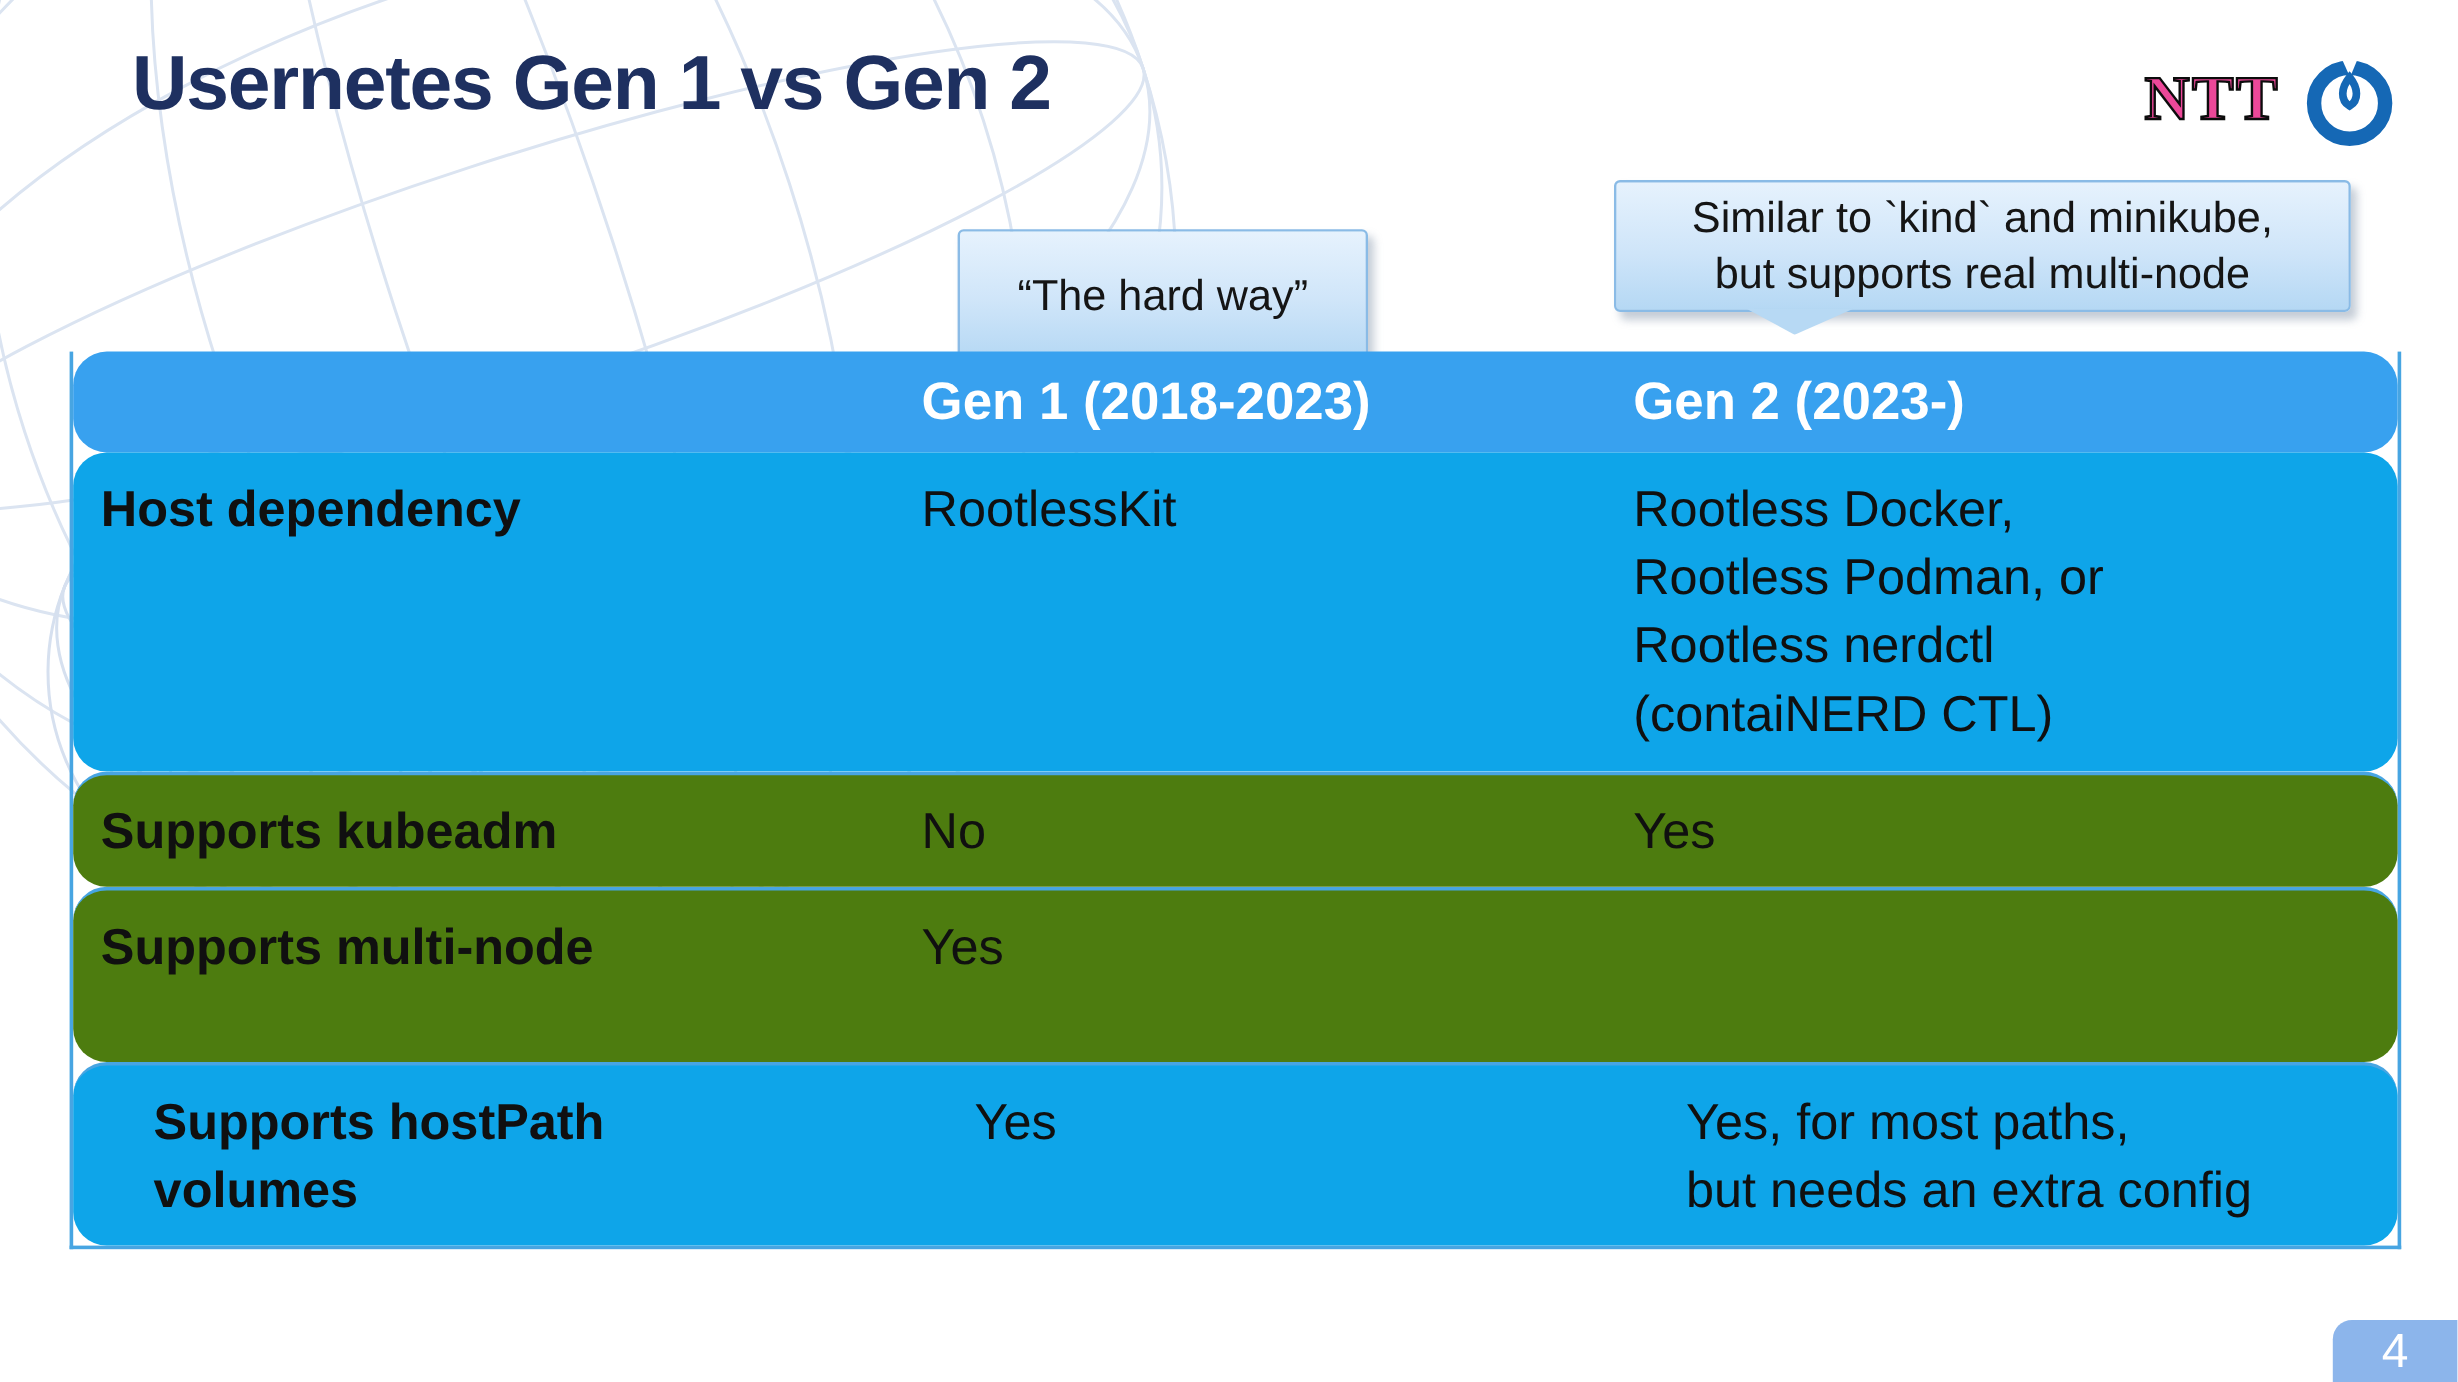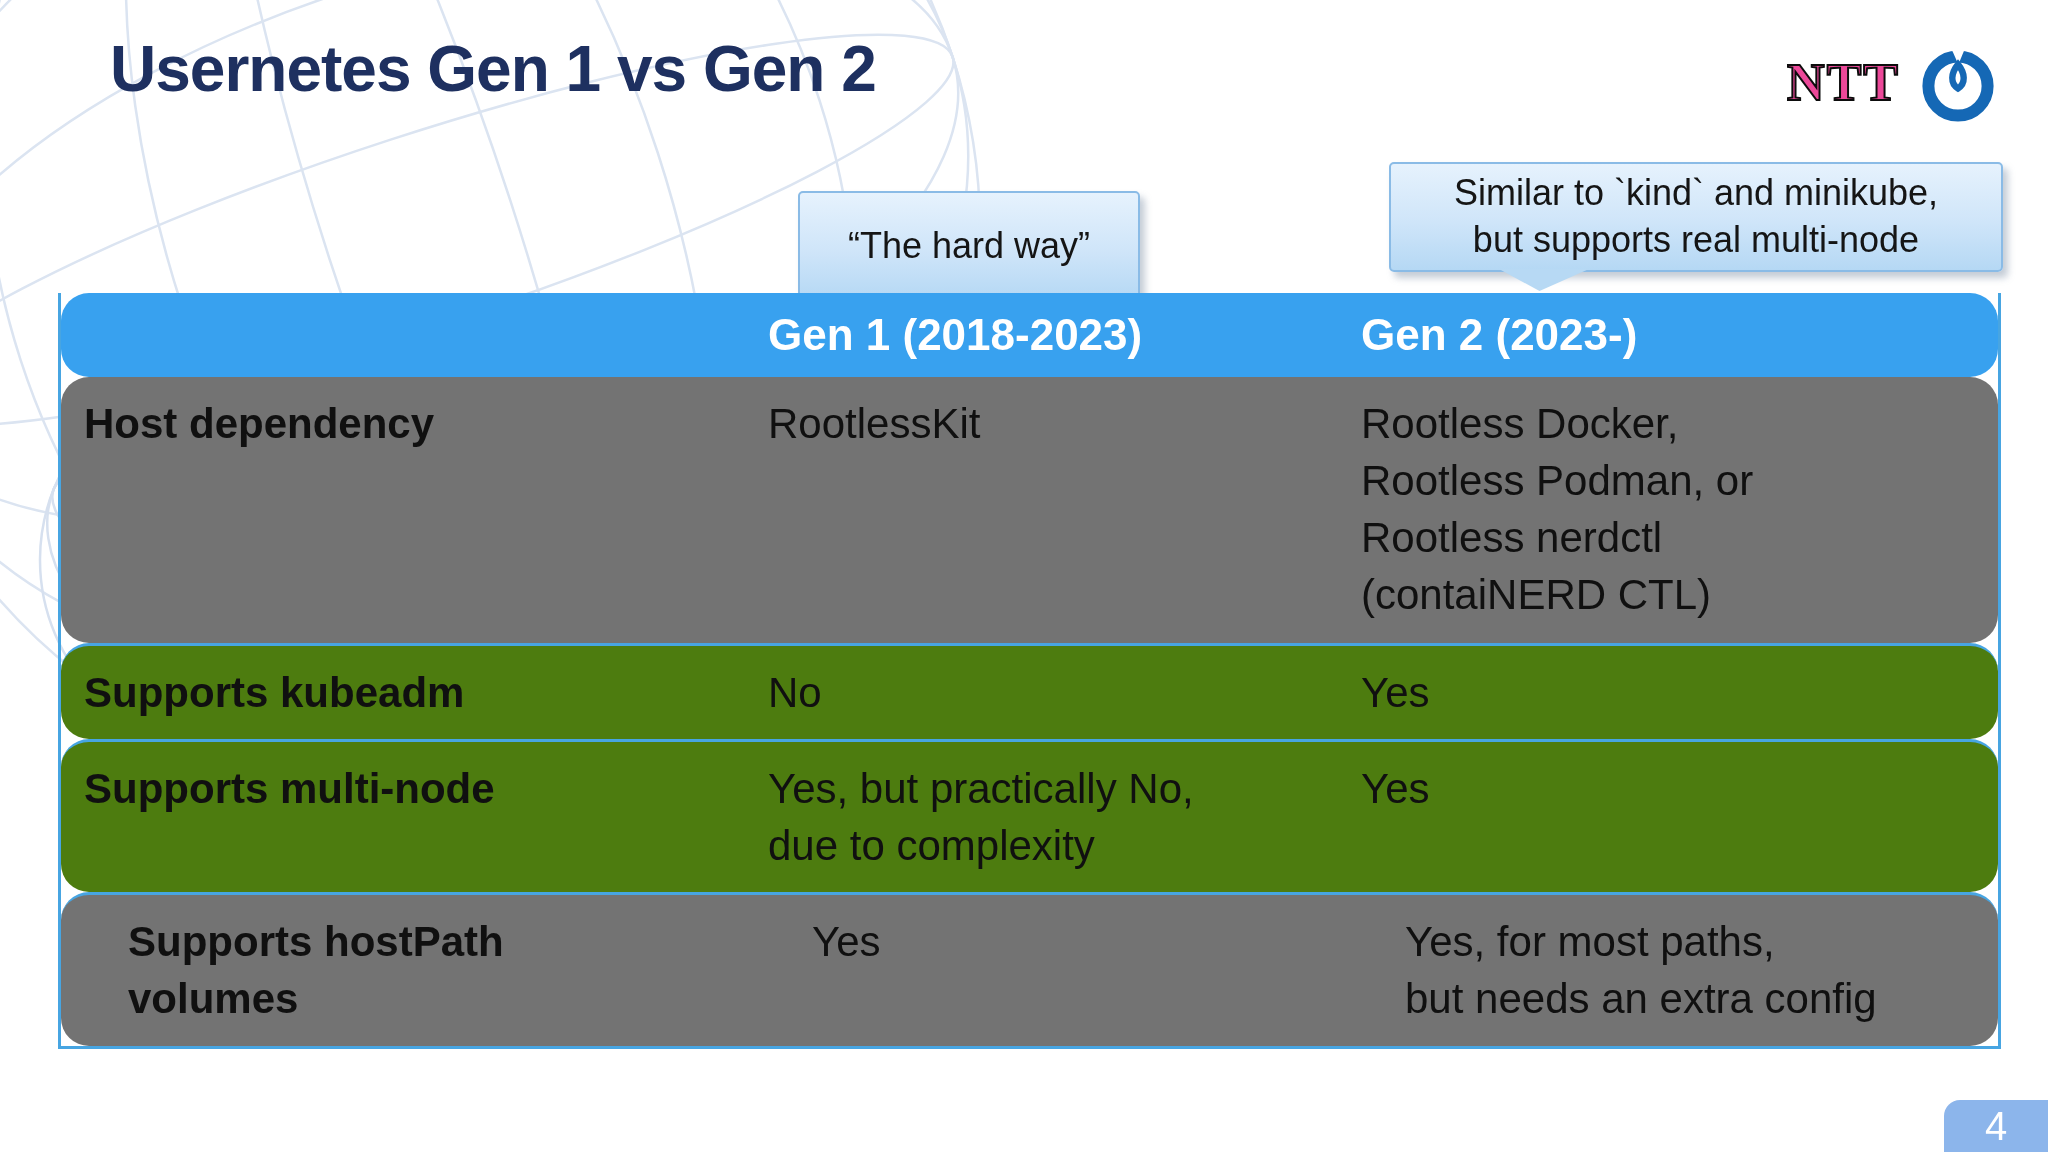--- a/index.html
+++ b/index.html
@@ -39,37 +39,37 @@
     white-space:pre-line; line-height:1.3;
   }
   .callout .tail {
     position:absolute; bottom:-21px; width:90px; height:22px;
     background:#b7d9f4;
     clip-path:polygon(0 0, 100% 0, 45% 100%);
     filter:drop-shadow(3px 3px 2px rgba(110,130,155,0.35));
   }
   .callout-1 { left:798px; top:156px; width:338px; height:106px;margin-top:35px; }
   .callout-1 .tail { left:56px; }
-  .callout-2 { left:1345px; top:162px; width:610px; height:106px;margin-left:44px; }
+  .callout-2 { left:1345px; top:150px; width:610px; height:106px; }
   .callout-2 .tail { left:108px; }
 
   .cmp-table {
     position:absolute; left:58px; top:293px; width:1943px; z-index:2;
     border-left:3px solid #47a5e2;
     border-right:3px solid #47a5e2;
     border-bottom:3px solid #47a5e2;
     box-sizing:border-box;
   }
   .t-grid { display:grid; grid-template-columns:684px 593px auto;border-radius:28px; }
   .t-header {
     background:#38a1ef; height:84px; align-items:center;
     color:#ffffff; font-weight:700; font-size:44px;
   }
   .t-row {
-    background:#737373;
+    background:#0ea5e9;
     font-size:42px; line-height:1.36;
   }
   .t-row + .t-row { border-top:3px solid #47a5e2; }
   .t-row.pink { background:#4d7c0f; }
   .cell { padding:18px 20px 18px 23px; white-space:pre-line; box-sizing:border-box; }
   .hcell { padding:0 20px 0 23px; }
   .label-cell { font-weight:700; }
   .row-host   { min-height:266px; }
   .row-kubeadm{ min-height:76px;  }
   .row-multi  { min-height:143px; }
@@ -147,22 +147,20 @@
   </div>
 
   <div class="t-grid t-row pink row-kubeadm">
     <div class="cell label-cell">Supports kubeadm</div>
     <div class="cell">No</div>
     <div class="cell">Yes</div>
   </div>
 
   <div class="t-grid t-row pink row-multi">
     <div class="cell label-cell">Supports multi-node</div>
-    <div class="cell">Yes, but practically No,
-due to complexity</div>
     <div class="cell">Yes</div>
   </div>
 
   <div class="t-grid t-row row-hostpath">
     <div class="cell label-cell">Supports hostPath
 volumes</div>
     <div class="cell">Yes</div>
     <div class="cell">Yes, for most paths,
 but needs an extra config</div>
   </div>

